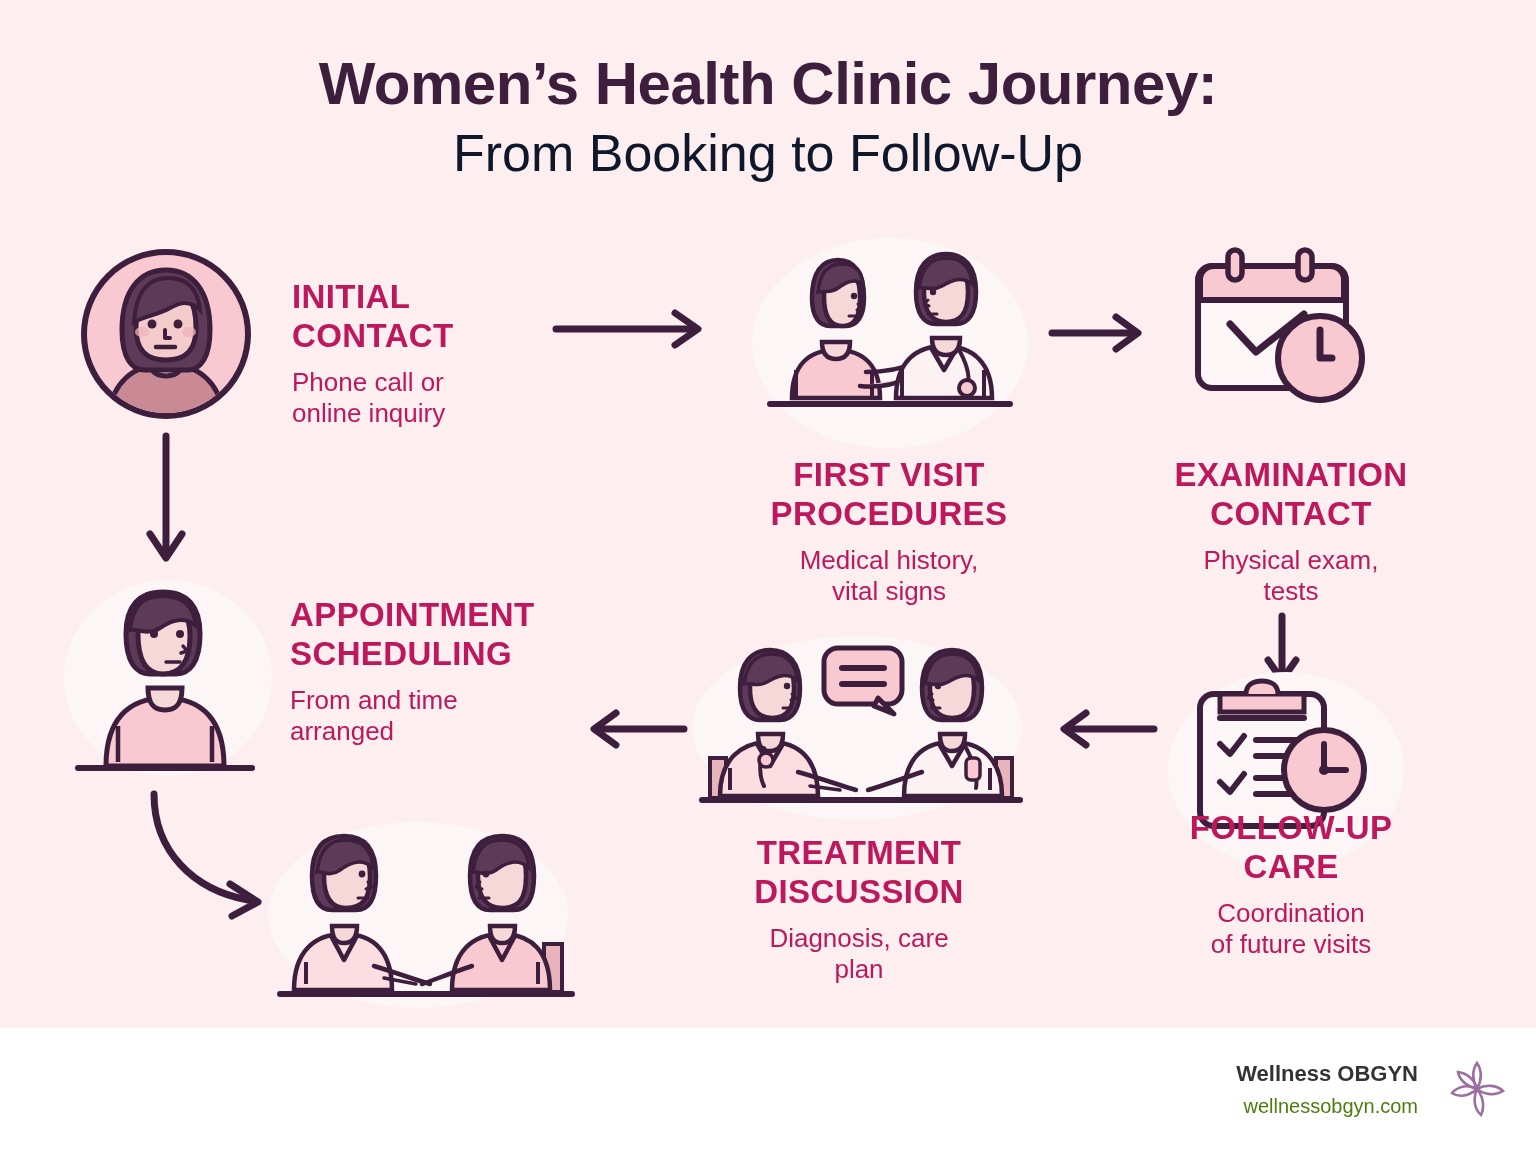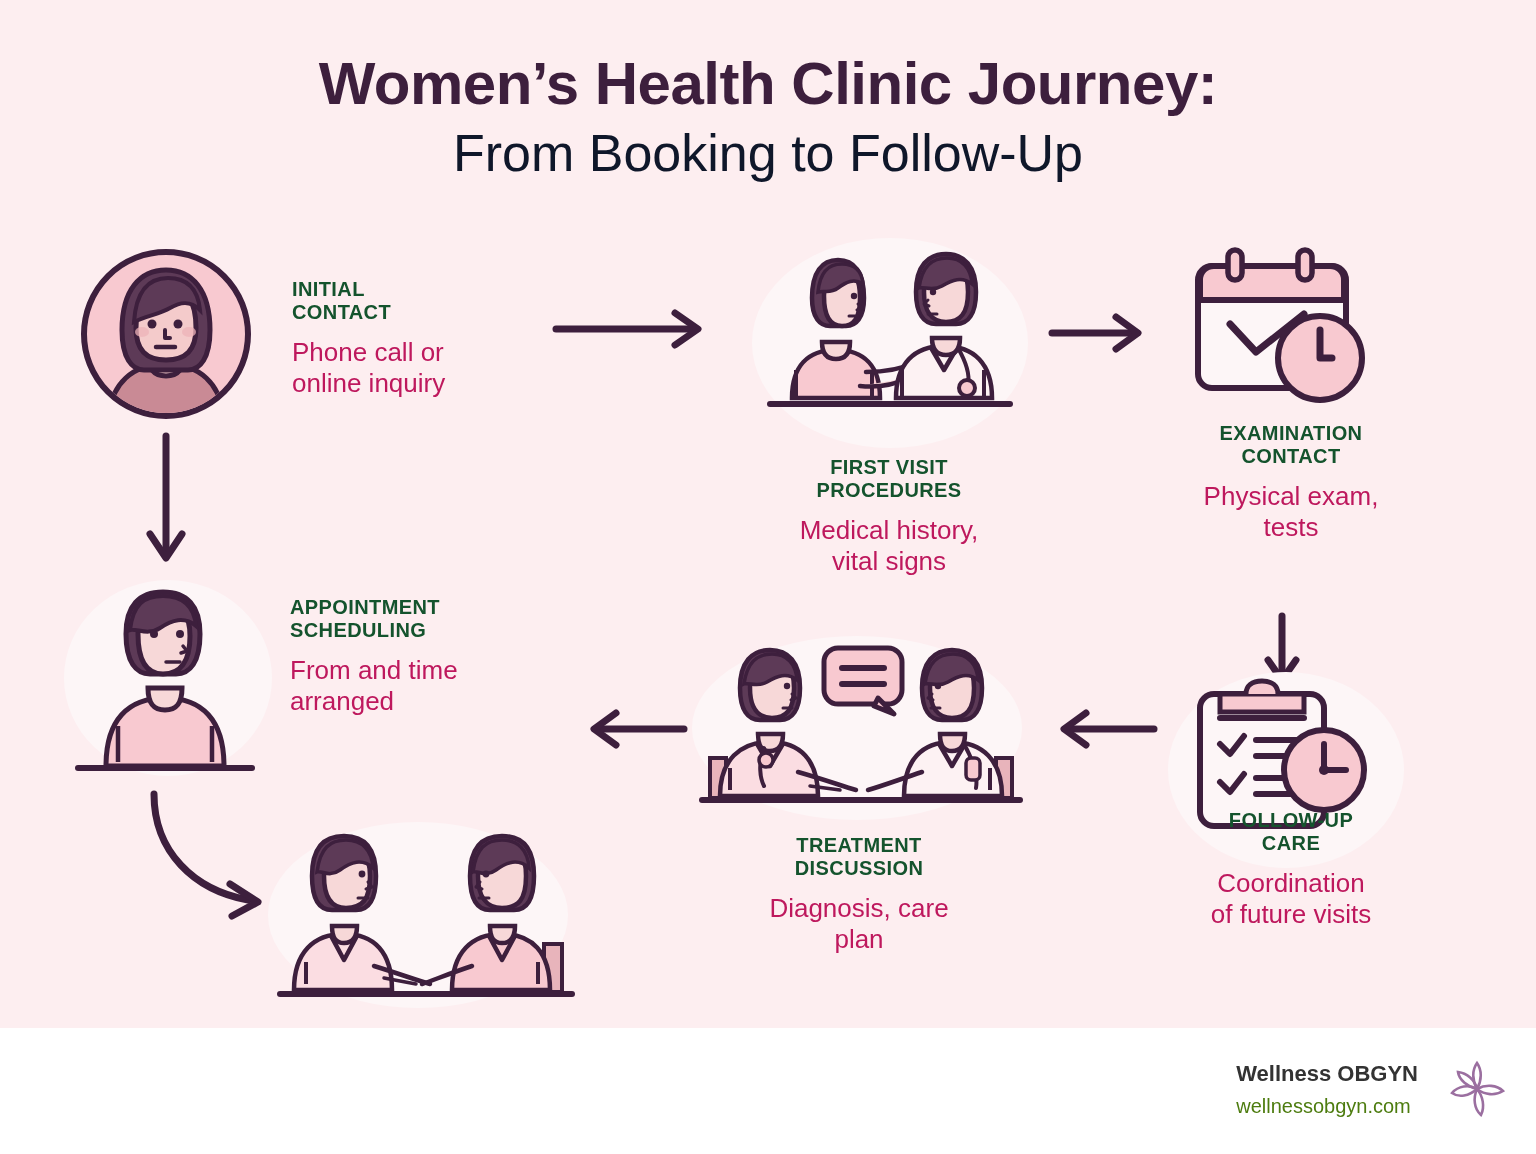--- a/index.html
+++ b/index.html
@@ -21,21 +21,21 @@
   }
   .title-2{
     font-size:52px;font-weight:400;color:#0f172a;
     line-height:1.2;margin-top:6px;
     font-family:"Liberation Sans", sans-serif;
   }
 
   
   .step{position:absolute;}
   .head{
-    font-size:20px;font-weight:bold;color:#14532d;
+    font-size:33px;font-weight:bold;color:#be185d;
     line-height:1.17;letter-spacing:0.4px;
   }
   .sub{
     font-size:26px;font-weight:400;color:#be185d;
     line-height:1.2;margin-top:12px;
   }
   .txt-center{text-align:center;}
   .txt-left{text-align:left;}
 
   .art{position:absolute;}
@@ -44,21 +44,21 @@
     background:#fdf6f7;
   }
   svg{display:block;overflow:visible;}
 
   
   .footer{
     position:absolute;left:0;top:1028px;width:1536px;height:126px;
     background:#ffffff;
   }
   .brand{
-    position:absolute;right:118px;top:32px;text-align:left;
+    position:absolute;right:118px;top:32px;text-align:right;
   }
   .brand-name{font-size:22px;font-weight:bold;color:#333333;line-height:1.3;}
   .brand-url{font-size:20px;font-weight:400;color:#4d7c0f;line-height:1.4;margin-top:3px;}
   .brand-logo{position:absolute;right:28px;top:30px;}
 </style>
 </head>
 <body>
 
 <div class="canvas">
 
@@ -172,21 +172,21 @@
       <rect x="18" y="18" width="148" height="122" rx="14" fill="#fdf6f7" stroke="#3d1f3d" stroke-width="6"></rect>
       <path d="M18 52 L166 52" stroke="#3d1f3d" stroke-width="6" fill="none"></path>
       <path d="M20 32 C20 24 26 18 34 18 L150 18 C158 18 164 24 164 32 L164 52 L20 52 Z" fill="#f8c9d0" stroke="#3d1f3d" stroke-width="6"></path>
       <rect x="48" y="2" width="14" height="30" rx="7" fill="#f8c9d0" stroke="#3d1f3d" stroke-width="5.5"></rect>
       <rect x="118" y="2" width="14" height="30" rx="7" fill="#f8c9d0" stroke="#3d1f3d" stroke-width="5.5"></rect>
       <path d="M50 76 L76 104 L124 66" stroke="#3d1f3d" stroke-width="7" stroke-linecap="round" stroke-linejoin="round" fill="none"></path>
       <circle cx="140" cy="110" r="42" fill="#f8c9d0" stroke="#3d1f3d" stroke-width="6"></circle>
       <path d="M140 82 L140 110 L152 110" stroke="#3d1f3d" stroke-width="7" stroke-linecap="round" stroke-linejoin="round" fill="none"></path>
     </svg>
   </div>
-  <div class="step txt-center" style="left:1126px;top:422px;width:330px;">
+  <div class="step txt-center" style="left:1126px;top:456px;width:330px;">
     <div class="head">
       <span>EXAMINATION</span><br>
       <span>CONTACT</span>
     </div>
     <div class="sub">
       <span>Physical exam,</span><br>
       <span>tests</span>
     </div>
   </div>
 

